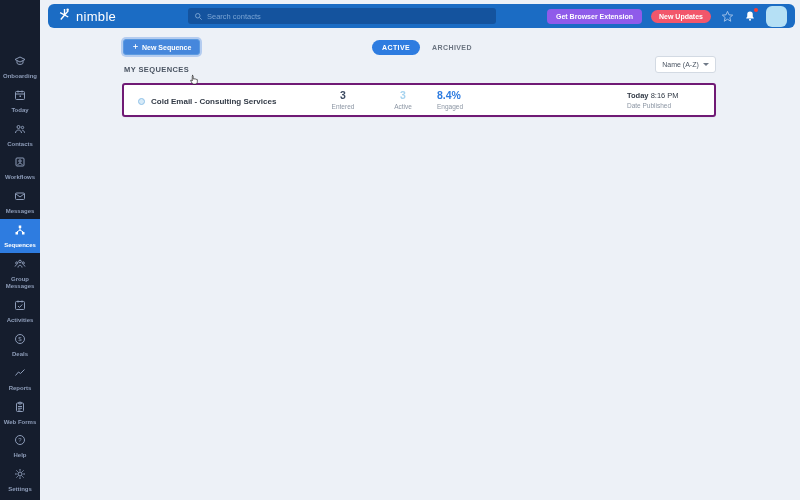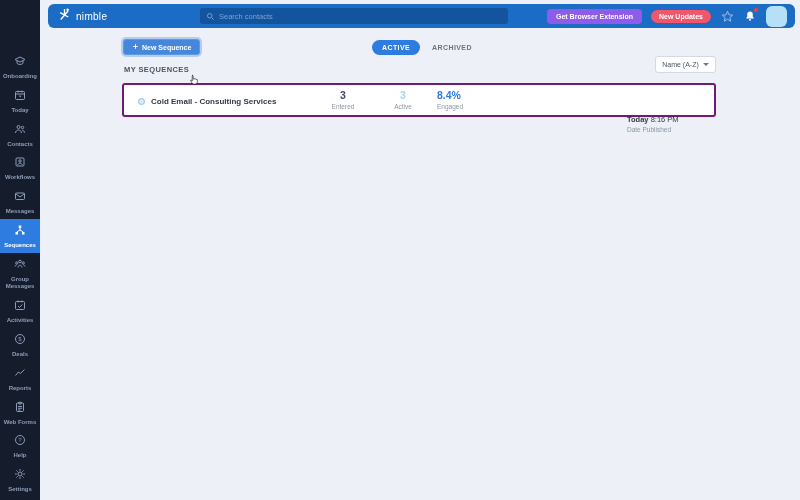--- a/index.html
+++ b/index.html
@@ -3,22 +3,22 @@
 <meta charset="utf-8">
 <style>
   * { margin:0; padding:0; box-sizing:border-box; }
   html,body { width:800px; height:500px; overflow:hidden; }
   body { font-family:"Liberation Sans", sans-serif; background:#edf1f7; position:relative; }
 
   
   .topbar { position:absolute; left:48px; top:4px; width:747px; height:24px;
     background:#1b6cc4; border-radius:6px; display:flex; align-items:center; z-index:5; }
   .logo { display:flex; align-items:center; gap:4px; margin-left:9px; }
-  .logo-text { color:#fff; font-size:10px; font-weight:500; letter-spacing:.3px; }
-  .searchbox { position:absolute; left:152px; top:4px; width:308px; height:16px;
+  .logo-text { color:#fff; font-size:13px; font-weight:500; letter-spacing:.3px; }
+  .searchbox { position:absolute; left:140px; top:4px; width:308px; height:16px;
     background:#14539e; border-radius:3px; display:flex; align-items:center; padding:0 6px; gap:4px; }
   .searchbox input { background:transparent; border:none; outline:none; color:#cfe2f6;
     font-size:7.5px; width:100%; font-family:"Liberation Sans",sans-serif; }
   .searchbox input::placeholder { color:#7aa4d4; }
   .topbar-right { position:absolute; right:8px; top:0; height:24px; display:flex; align-items:center; gap:9px; }
   .btn-ext { background:#8f5bea; color:#fff; border:none; border-radius:4px; font-size:7px;
     font-weight:bold; padding:4px 9px; cursor:pointer; font-family:"Liberation Sans",sans-serif; }
   .badge-updates { background:#f2566b; color:#fff; border-radius:8px; font-size:7px;
     font-weight:bold; padding:3px 8px; cursor:pointer; }
   .icon-btn { position:relative; width:14px; height:14px; display:flex; align-items:center; justify-content:center; cursor:pointer; }
@@ -58,21 +58,21 @@
     border:2px solid #701a75; border-radius:3px; box-shadow:0 1px 1px rgba(40,60,90,.04); cursor:pointer; }
   .seq-dot { position:absolute; left:14px; top:13px; width:7px; height:7px; border-radius:50%;
     background:#d6eaf8; border:1.5px solid #90c2e8; }
   .seq-title { position:absolute; left:27px; top:12px; font-size:8px; font-weight:bold; color:#323a46; }
   .stat { position:absolute; top:4px; width:46px; text-align:center; }
   .stat .num { font-size:10.5px; font-weight:bold; }
   .stat .lab { font-size:6.5px; color:#8b95a3; margin-top:2px; }
   .stat-entered { left:196px; } .stat-entered .num { color:#3c4a61; }
   .stat-active  { left:256px; } .stat-active .num { color:#a6d3ef; }
   .stat-engaged { left:313px; text-align:left; } .stat-engaged .num { color:#2e7ce0; }
-  .datecol { position:absolute; left:503px; top:6px;margin-top:24px; }
+  .datecol { position:absolute; left:503px; top:6px; }
   .datecol .dateline { font-size:7.5px; color:#323a46; }
   .datecol .dateline b { font-weight:bold; }
   .datecol .lab { font-size:6.5px; color:#8b95a3; margin-top:2px; }
 
   
   .cursor { position:absolute; left:147px; top:42px; z-index:50; pointer-events:none; }
 </style>
 </head>
 <body>
 

